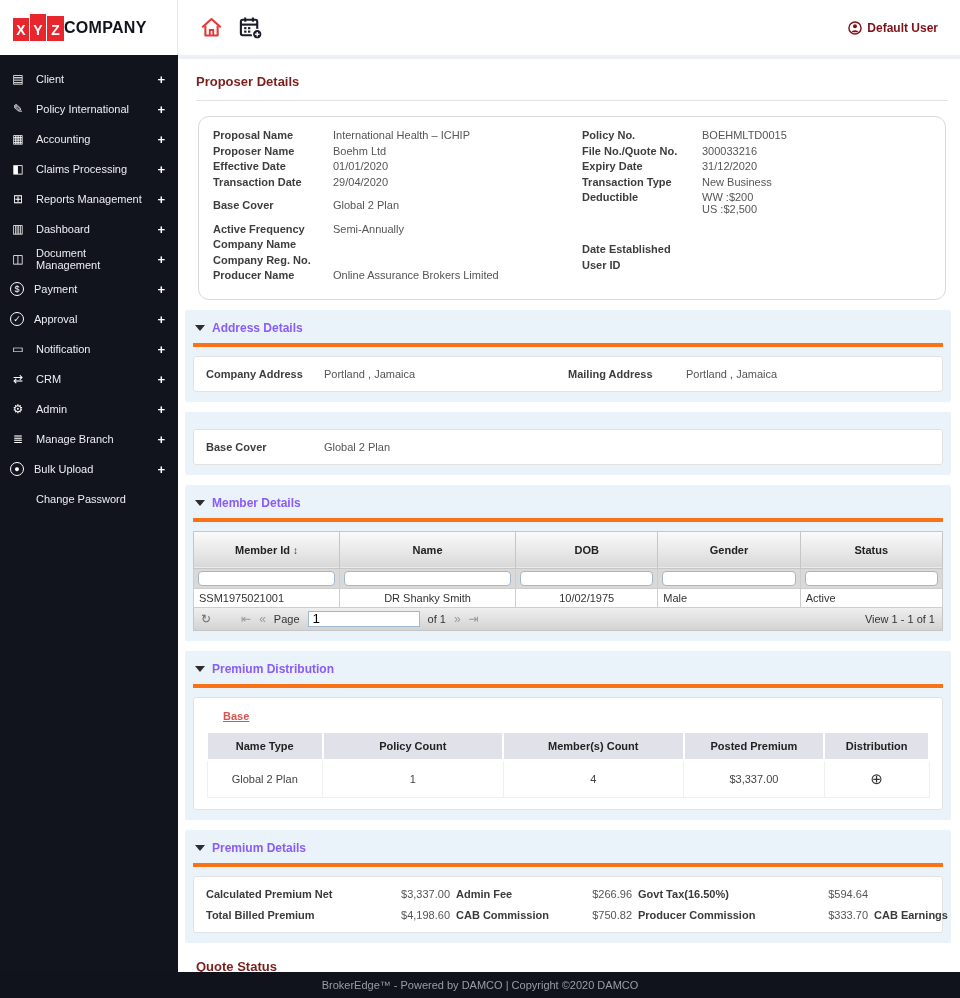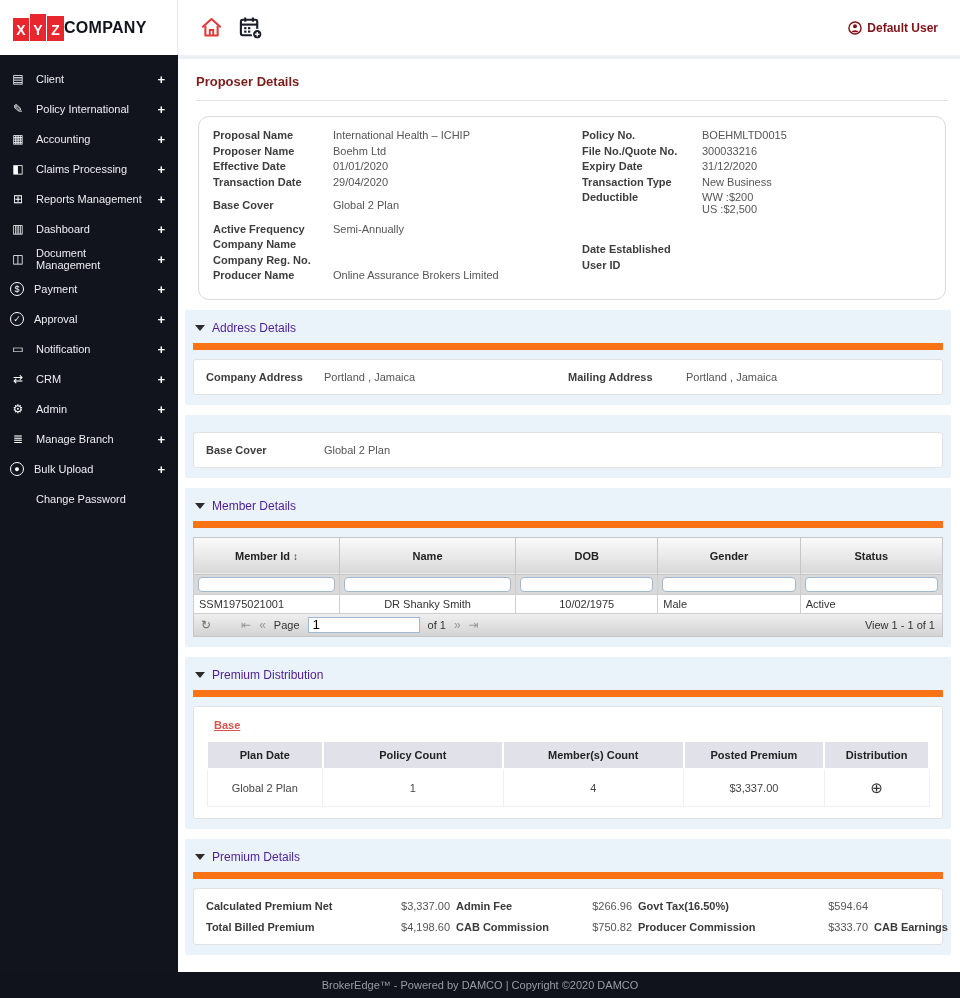--- a/index.html
+++ b/index.html
@@ -38,21 +38,21 @@
   .proposer-wrap { padding:6px 12px 0 18px; }
   .page-title { color:#7a1f1b; font-weight:bold; font-size:13px; padding:9px 0 11px; border-bottom:1px solid #e2e2e2; }
   .pcard { border:1px solid #d9d9d9; border-radius:11px; margin:15px 2px 8px 2px; padding:12px 14px 14px; display:grid; grid-template-columns:1fr 1fr; column-gap:20px; }
   .frow { display:flex; align-items:flex-start; min-height:15.5px; }
   .flabel { width:120px; flex:0 0 120px; font-weight:bold; color:#3d3d3d; }
   .fvalue { flex:1; color:#555; }
   .sp8 { height:8px; } .sp28 { height:28px; }
 
   
   .band { background:#e9f3f9; margin:10px 9px 0 7px; border-radius:2px; padding:8px 8px 10px; }
-  .band-header { display:flex; align-items:center; gap:7px; font-weight:normal; font-size:12px; color:#4c1d95; padding:3px 2px 8px; border-bottom:7px solid #f97316; cursor:pointer; }
+  .band-header { display:flex; align-items:center; gap:7px; font-weight:bold; font-size:12px; color:#8b5cf6; padding:3px 2px 8px; border-bottom:4px solid #f97316; cursor:pointer; }
   .tri { width:0; height:0; border-left:5px solid transparent; border-right:5px solid transparent; border-top:6px solid #2c2c2c; }
   .wcard { background:#fff; border:1px solid #e2e2e2; border-radius:3px; padding:11px 12px; margin-top:9px; }
 
   .addr-grid { display:grid; grid-template-columns:1fr 1fr; }
   .addr-cell { display:flex; }
   .addr-label { width:118px; flex:0 0 118px; font-weight:bold; color:#3d3d3d; }
   .addr-value { color:#555; }
 
   
   .mtable { width:100%; border-collapse:collapse; background:#fff; margin-top:9px; border:1px solid #c6c6c6; }
@@ -63,21 +63,21 @@
   .c-left { text-align:left; } .c-center { text-align:center; }
   .sort-glyph { font-size:10px; color:#333; margin-left:3px; }
   .pager { background:linear-gradient(#efefef,#d3d3d3); border:1px solid #c6c6c6; border-top:none; display:flex; align-items:center; padding:3px 7px; gap:8px; color:#333; }
   .pg-ico { color:#6a6a6a; font-size:12px; cursor:pointer; }
   .pg-ico.dim { color:#9a9a9a; }
   .pager input { width:112px; height:16px; border:1px solid #9fb8cd; padding-left:4px; }
   .pg-view { margin-left:auto; color:#333; }
   .pg-gap { width:14px; }
 
   
-  .base-label { color:#d9534f; font-weight:bold; margin:1px 8px 9px;text-decoration:underline; }
+  .base-label { color:#d9534f; font-weight:bold; margin:1px 17px 9px;text-decoration:underline; }
   .dtable { width:100%; border-collapse:collapse; }
   .dtable th { background:#e1e1ea; color:#222; font-weight:bold; padding:7px 6px; border:2px solid #fff; font-size:11px; }
   .dtable td { padding:9px 6px; text-align:center; color:#444; border:1px solid #f0f0f0; border-top:none; }
   .dist-plus { font-size:15px; color:#333; cursor:pointer; }
 
   
   .pgrid { display:grid; grid-template-columns:158px 92px 110px 72px 150px 86px 96px 78px; row-gap:9px; align-items:center; }
   .pg-label { font-weight:bold; color:#3a3a3a; }
   .pg-value { text-align:right; color:#555; padding-right:6px; }
 
@@ -380,21 +380,21 @@
           <table class="dtable">
             <colgroup>
                 <col style="width:16%">
                 <col style="width:25%">
                 <col style="width:25%">
                 <col style="width:19.5%">
                 <col style="width:14.5%">
               </colgroup>
             <thead>
               <tr>
-                <th>Plan Date</th>
+                <th>Name Type</th>
                 <th>Policy Count</th>
                 <th>Member(s) Count</th>
                 <th>Posted Premium</th>
                 <th>Distribution</th>
               </tr>
             </thead>
             <tbody>
               <tr>
                 <td>Global 2 Plan</td>
                 <td>1</td>

